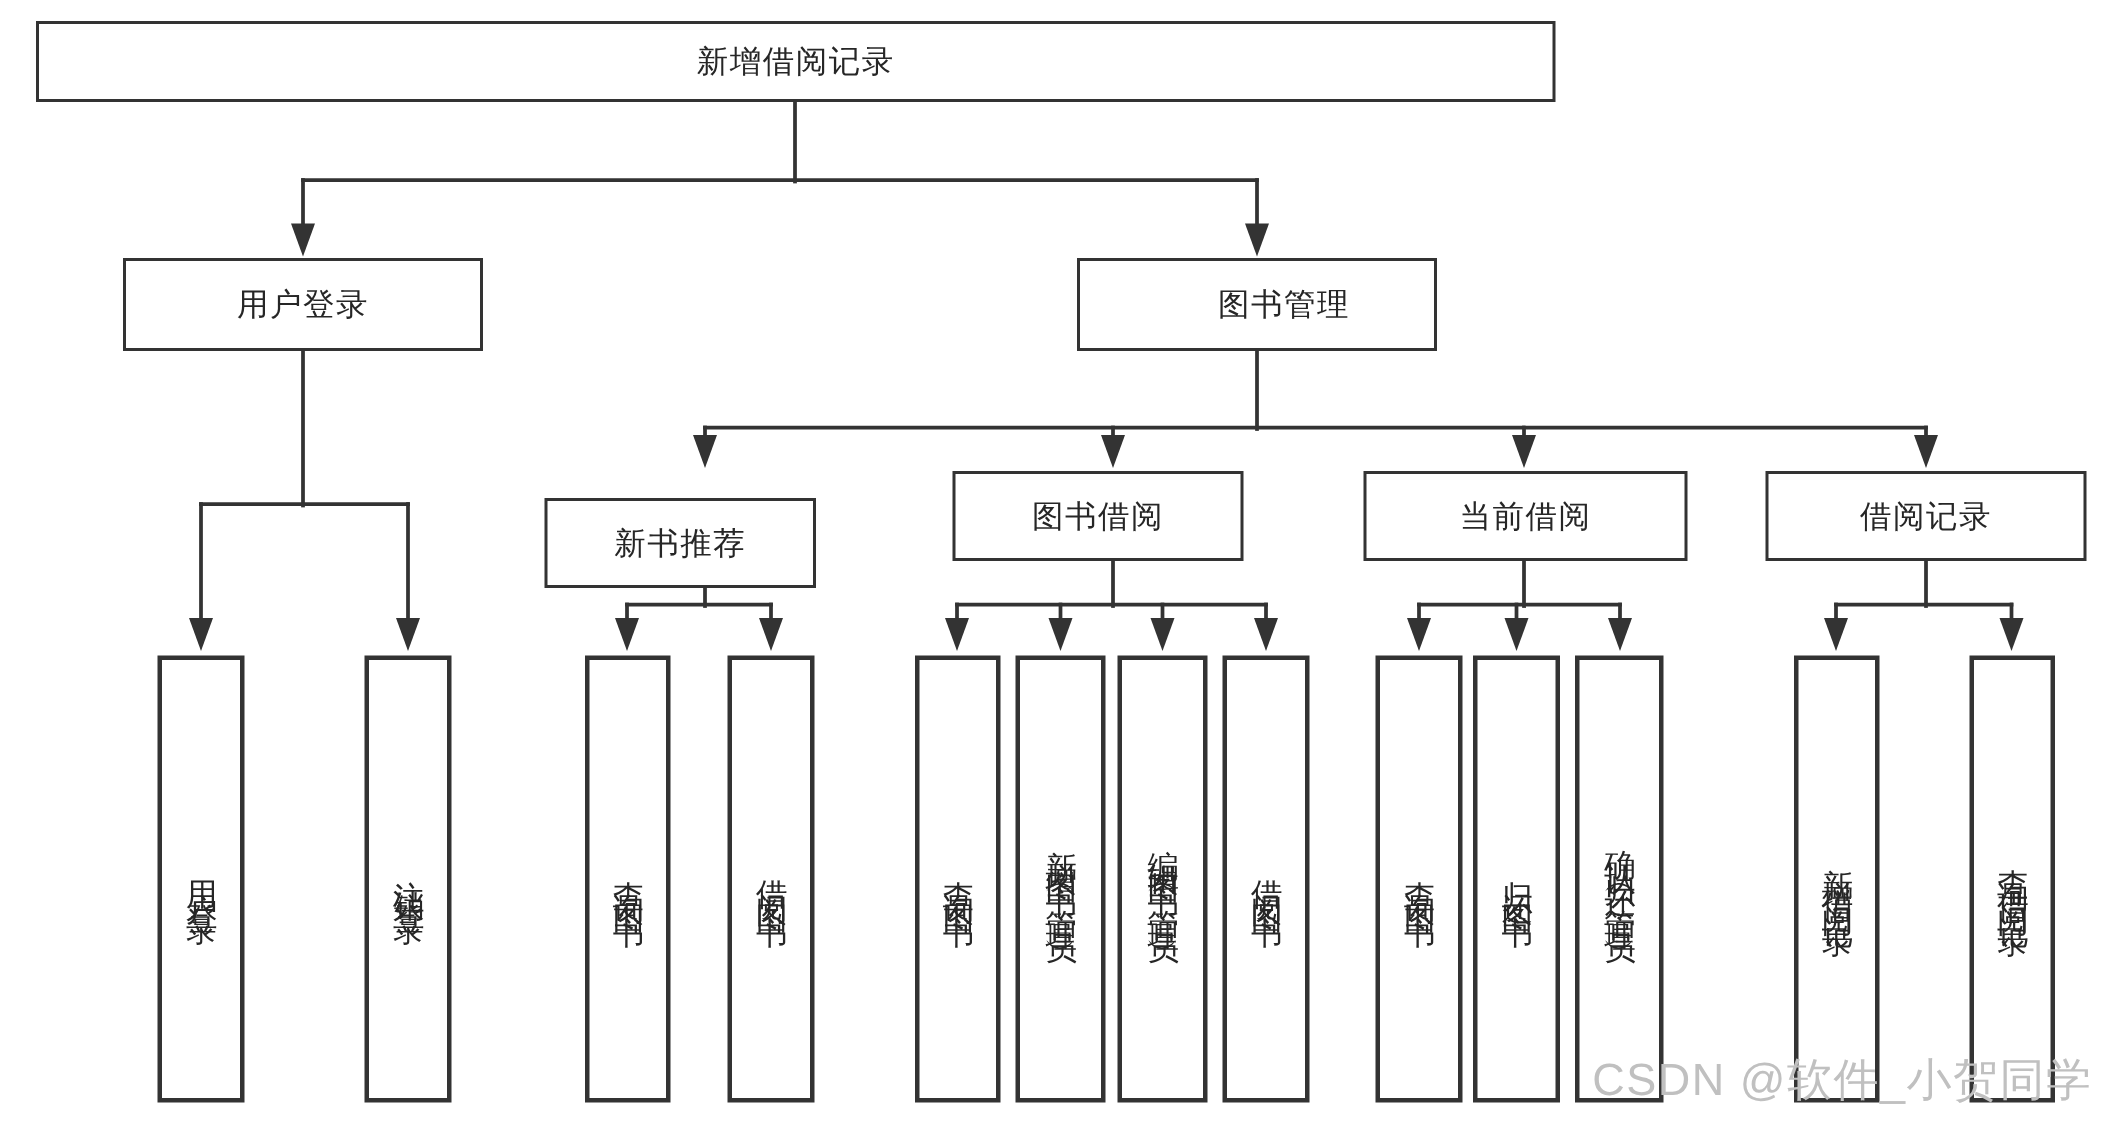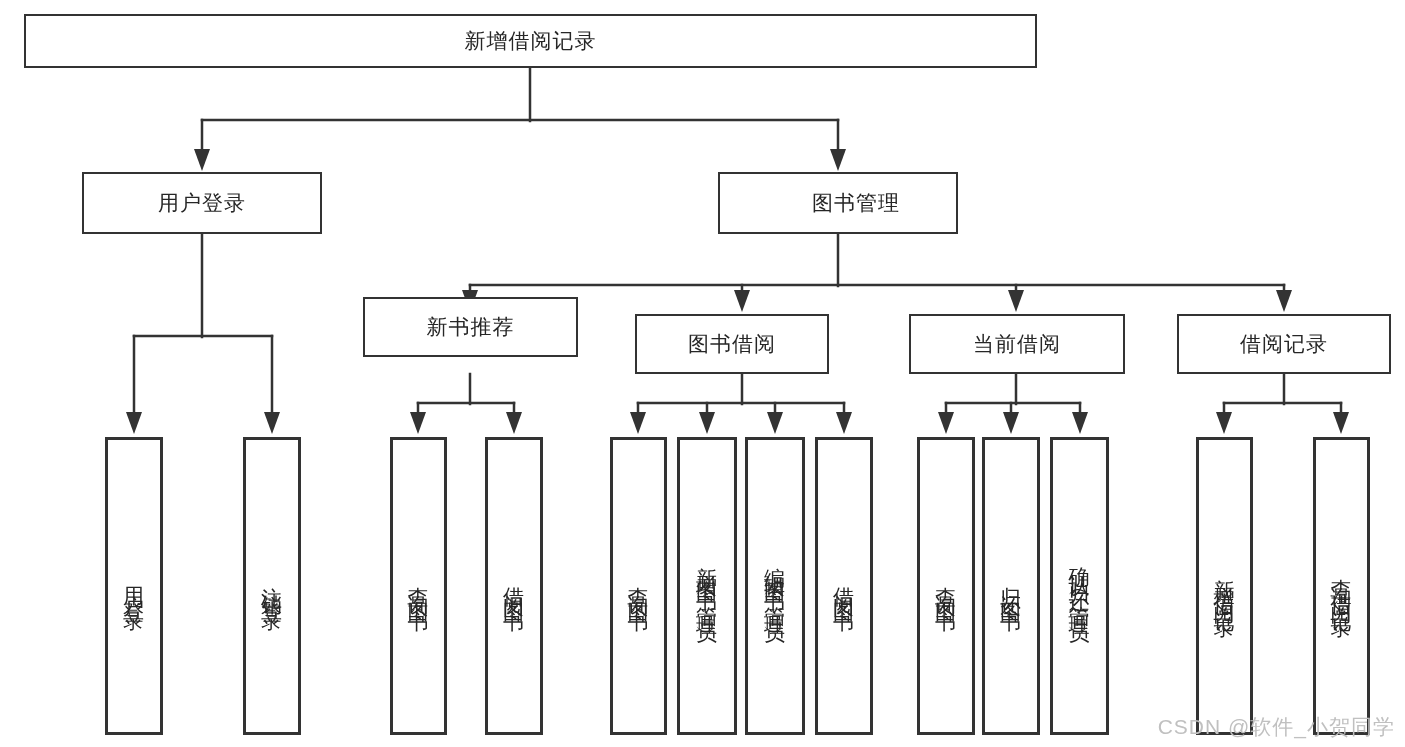--- a/index.html
+++ b/index.html
@@ -51,21 +51,21 @@
     text-orientation: mixed;
     font-size: 21px;
     letter-spacing: 0.38em;
     color: var(--text);
     line-height: 1;
   }
   #watermark {
     position: absolute;
     right: 10px;
     bottom: 6px;
-    font-size: 21px;
+    font-size: 30px;
     color: var(--watermark);
     letter-spacing: 1px;
     white-space: nowrap;
   }
 </style>
 </head>
 <body>
 
 <div id="canvas">
 
@@ -142,21 +142,21 @@
       <line class="cl" x1="1341" y1="403" x2="1341" y2="413"></line>
       <polygon class="ar" points="1333,412 1349,412 1341,434"></polygon>
     </g>
   </svg>
 
   <div class="node" style="left:24px; top:14px; width:1013px; height:54px;">新增借阅记录</div>
 
   <div class="node" style="left:82px; top:172px; width:240px; height:62px;">用户登录</div>
   <div class="node" style="left:718px; top:172px; width:240px; height:62px;padding-left:36px;">图书管理</div>
 
-  <div class="node" style="left:363px; top:297px; width:215px; height:60px;">新书推荐</div>
+  <div class="node" style="left:363px; top:332px; width:181px; height:60px;">新书推荐</div>
   <div class="node" style="left:635px; top:314px; width:194px; height:60px;">图书借阅</div>
   <div class="node" style="left:909px; top:314px; width:216px; height:60px;">当前借阅</div>
   <div class="node" style="left:1177px; top:314px; width:214px; height:60px;">借阅记录</div>
 
   <div class="leaf" style="left:105px; width:58px;">用户登录</div>
   <div class="leaf" style="left:243px; width:58px;">注销登录</div>
 
   <div class="leaf" style="left:390px; width:57px;">查询图书</div>
   <div class="leaf" style="left:485px; width:58px;">借阅图书</div>
 

